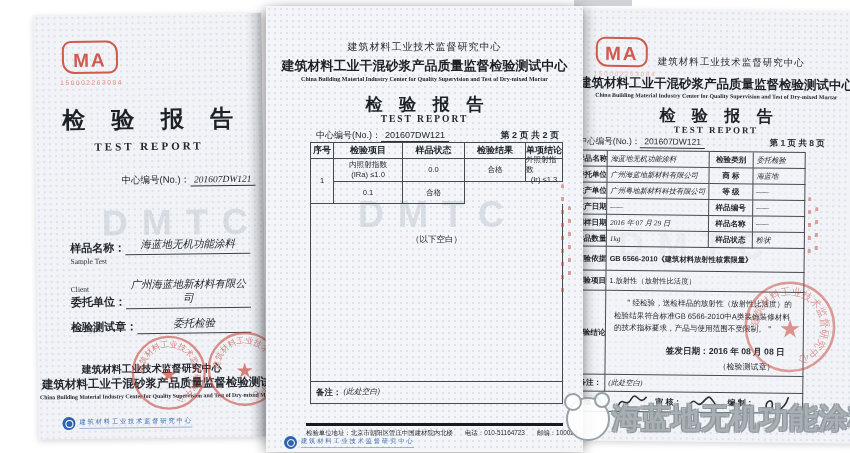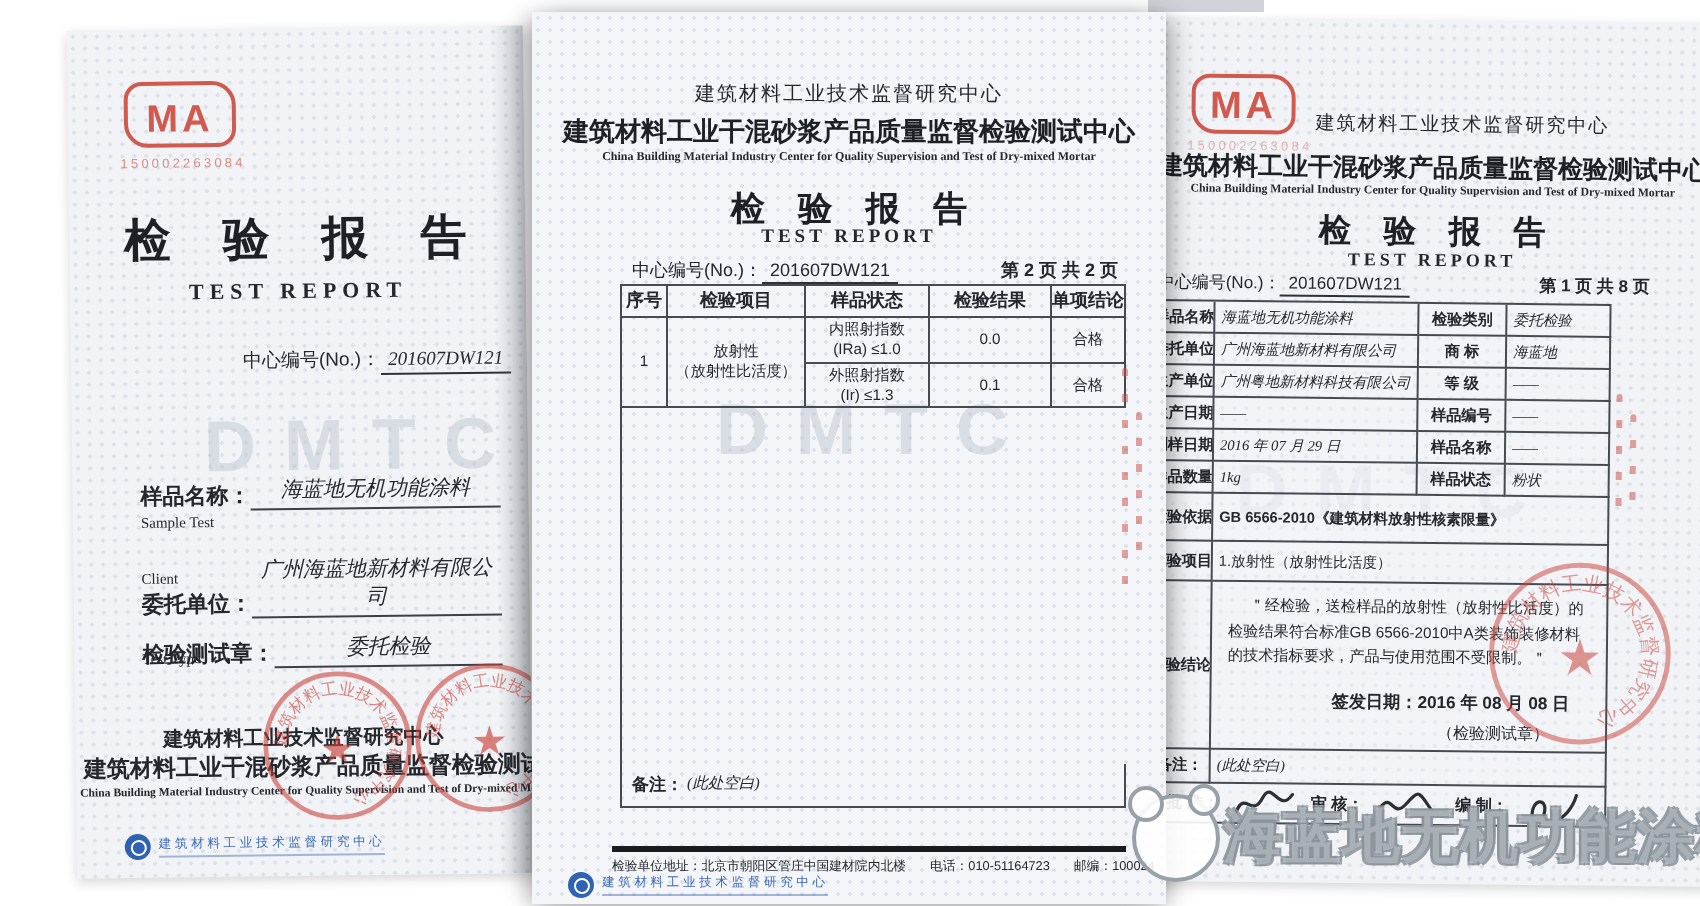--- a/index.html
+++ b/index.html
@@ -199,37 +199,34 @@
     <div class="wm-dmtc" style="top:188px; left:92px; z-index:0;">DMTC</div>
 
     <div class="mtable">
       <div class="mt-c mt-h">序号</div>
       <div class="mt-c mt-h">检验项目</div>
       <div class="mt-c mt-h">样品状态</div>
       <div class="mt-c mt-h">检验结果</div>
       <div class="mt-c mt-h">单项结论</div>
 
       <div class="mt-c mt-no">1</div>
-      <div class="mt-c mt-item">
-        <span>放射性</span>
-        <span>（放射性比活度）</span>
-      </div>
       <div class="mt-c">
         <span>内照射指数</span>
         <span>(IRa) ≤1.0</span>
       </div>
       <div class="mt-c">0.0</div>
       <div class="mt-c">合格</div>
       <div class="mt-c">
         <span>外照射指数</span>
         <span>(Ir) ≤1.3</span>
       </div>
       <div class="mt-c">0.1</div>
       <div class="mt-c">合格</div>
 
+      <div class="mt-c mt-blank">（以下空白）</div>
       <div class="mt-c mt-remark">
         <span class="rl">备注：</span>
         <span class="rv">(此处空白)</span>
       </div>
     </div>
 
     <div class="mfootline"></div>
     <div class="mfoot">
       <span>检验单位地址：北京市朝阳区管庄中国建材院内北楼</span>
       <span>电话：010-51164723</span>

